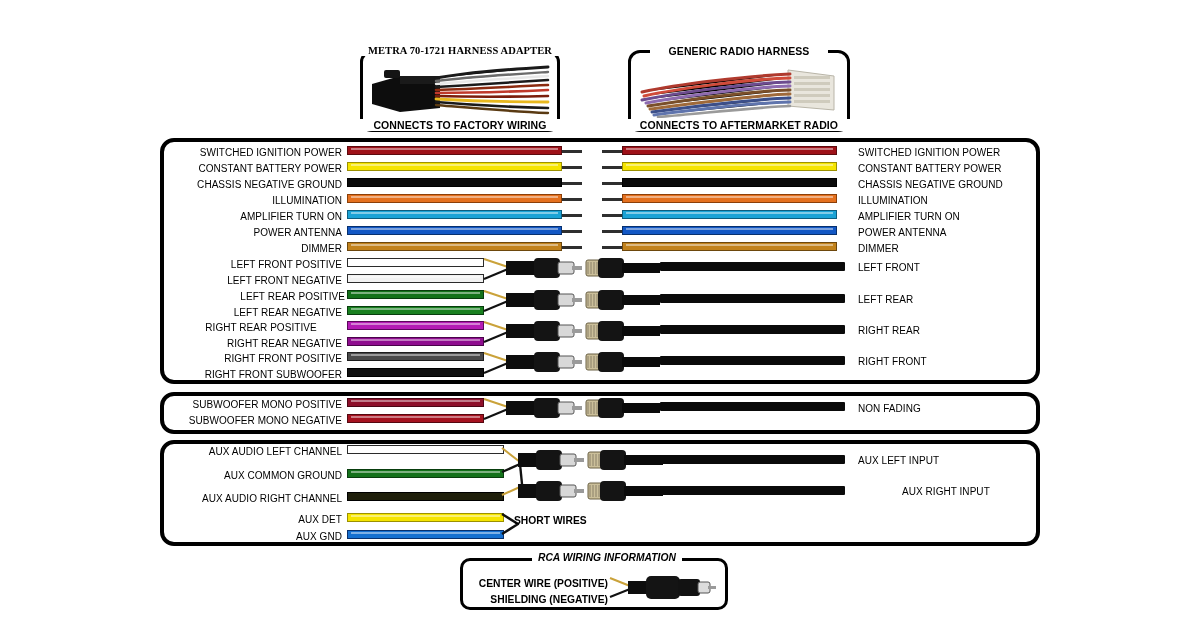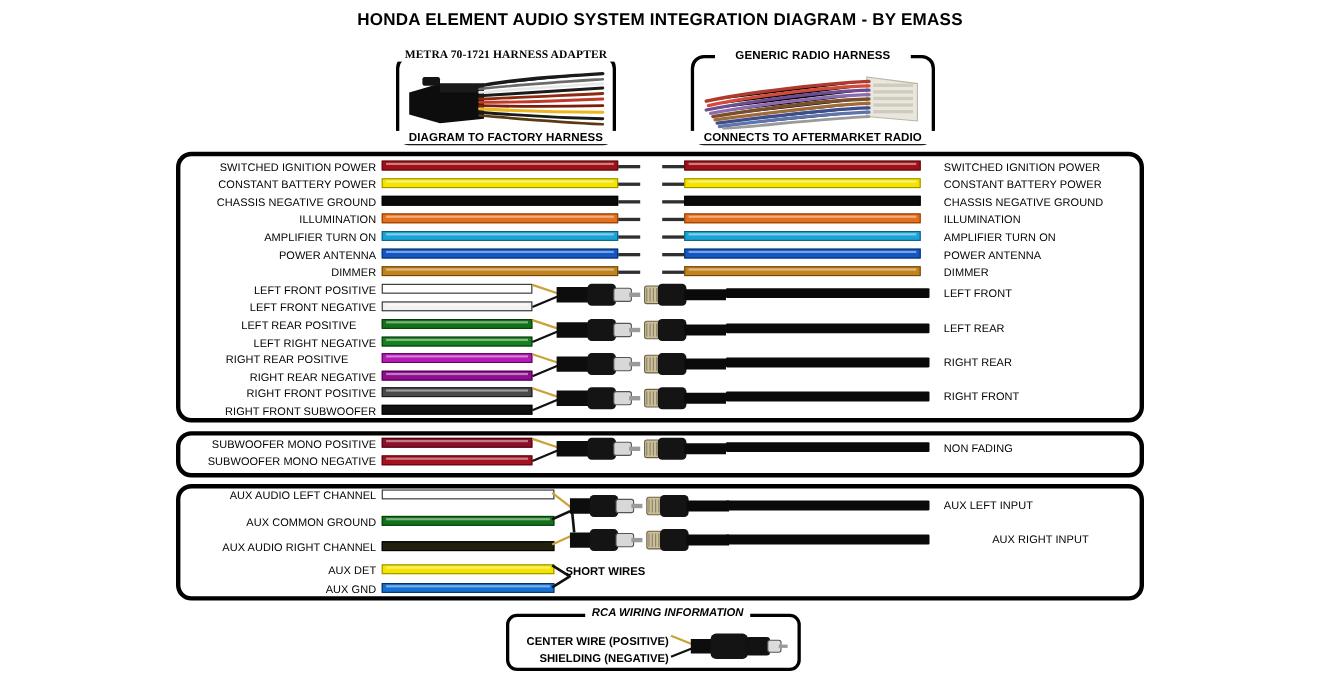--- a/index.html
+++ b/index.html
@@ -110,25 +110,24 @@
     font-weight: 700;
     white-space: nowrap;
     text-align: right;
   }
 </style>
 </head>
 <body>
 
 <div id="stage">
 
-  <div class="abs" id="title">HONDA ELEMENT AUDIO SYSTEM INTEGRATION DIAGRAM - BY EMASS</div>
 
   <div class="abs harness-box" style="left:360px; top:50px; width:200px; height:82px;"></div>
   <div class="harness-cap" style="left:358px; top:45px; width:204px;font-family:Liberation Serif, serif;">METRA 70-1721 HARNESS ADAPTER</div>
-  <div class="harness-cap" style="left:352px; top:119px; width:216px;">DIAGRAM TO FACTORY HARNESS</div>
+  <div class="harness-cap" style="left:352px; top:119px; width:216px;">CONNECTS TO FACTORY WIRING</div>
   <div class="harness-photo" style="left:370px; top:64px; width:180px; height:52px;">
     <svg width="180" height="52" viewBox="0 0 180 52">
 
       <path d="M2 20 L30 12 L70 12 L70 44 L30 48 L2 40 Z" fill="#0d0d0d"></path>
       <path d="M30 12 L70 12 L70 20 L30 20 Z" fill="#1a1a1a"></path>
       <rect x="14" y="6" width="16" height="8" rx="2" fill="#141414"></rect>
 
       <g stroke-linecap="round">
         <path d="M66 14 C100 8 130 6 178 3" stroke="#1a1a1a" stroke-width="3"></path>
         <path d="M66 17 C100 13 132 11 178 8" stroke="#6b6b6b" stroke-width="2.4"></path>
@@ -241,22 +240,22 @@
         <line x1="112" y1="10" x2="112" y2="22"></line>
           <line x1="115" y1="10" x2="115" y2="22"></line>
       </g>
       <rect x="116" y="6" width="26" height="20" rx="4" fill="#141414"></rect>
       <path d="M140 11 L178 11 L178 21 L140 21 Z" fill="#0a0a0a"></path>
     </svg>
   </div>
   <div class="abs blackcable" style="left:660px; top:262px; width:185px;"></div>
   <div class="wlabel l" style="left:858px; top:262px;">LEFT FRONT</div>
 
-  <div class="wlabel r" style="left:162px; top:291px; width:162px;">LEFT REAR POSITIVE</div>
-  <div class="wlabel r" style="left:180px; top:307px; width:162px;">LEFT RIGHT NEGATIVE</div>
+  <div class="wlabel r" style="left:183px; top:291px; width:162px;">LEFT REAR POSITIVE</div>
+  <div class="wlabel r" style="left:180px; top:307px; width:162px;">LEFT REAR NEGATIVE</div>
   <div class="abs wire" style="left:347px; top:290px; width:137px; background:#13711a; border-color:#083d0d;"></div>
   <div class="abs wire" style="left:347px; top:306px; width:137px; background:#19801f; border-color:#083d0d;"></div>
 
   <div class="abs" style="left:482px; top:284px; width:180px; height:32px;">
     <svg width="180" height="32" viewBox="0 0 180 32">
       <path d="M2 7 L26 15" stroke="#caa23a" stroke-width="2" fill="none"></path>
       <path d="M2 27 L26 17" stroke="#111" stroke-width="2" fill="none"></path>
       <path d="M24 9 L54 9 L54 23 L24 23 Z" fill="#0d0d0d"></path>
       <rect x="52" y="6" width="26" height="20" rx="4" fill="#141414"></rect>
       <rect x="76" y="10" width="16" height="12" rx="2" fill="#d8d8d8" stroke="#555" stroke-width="1"></rect>

